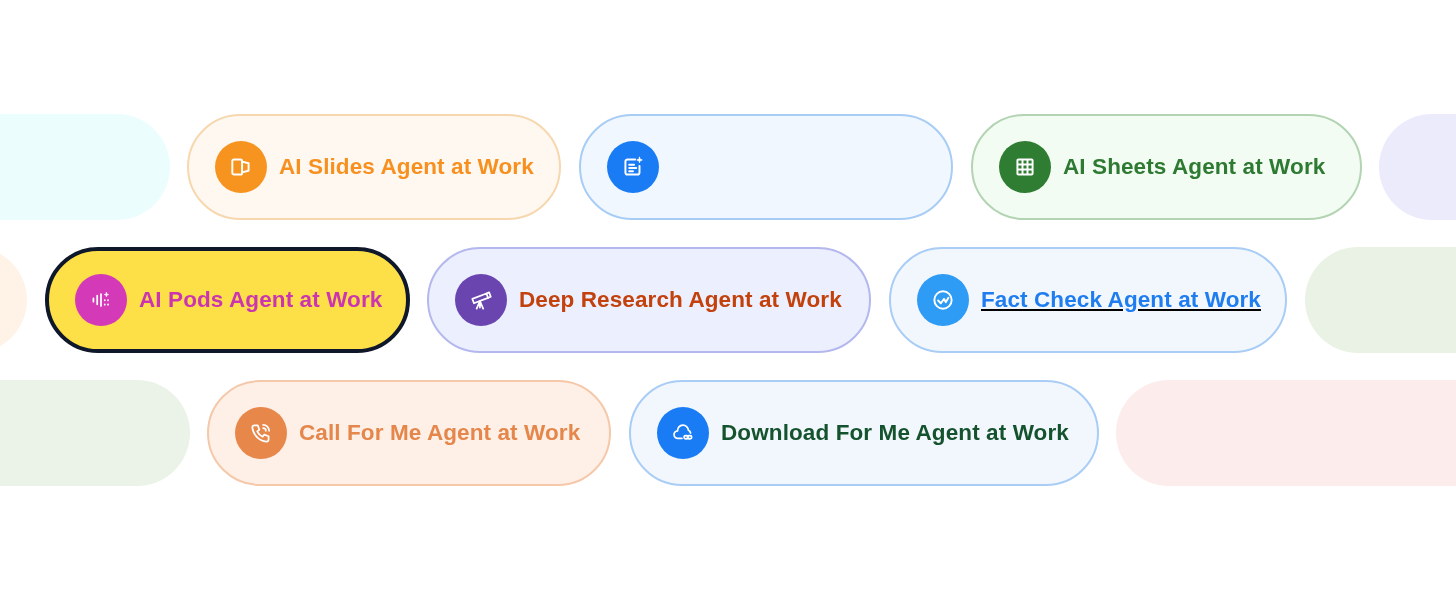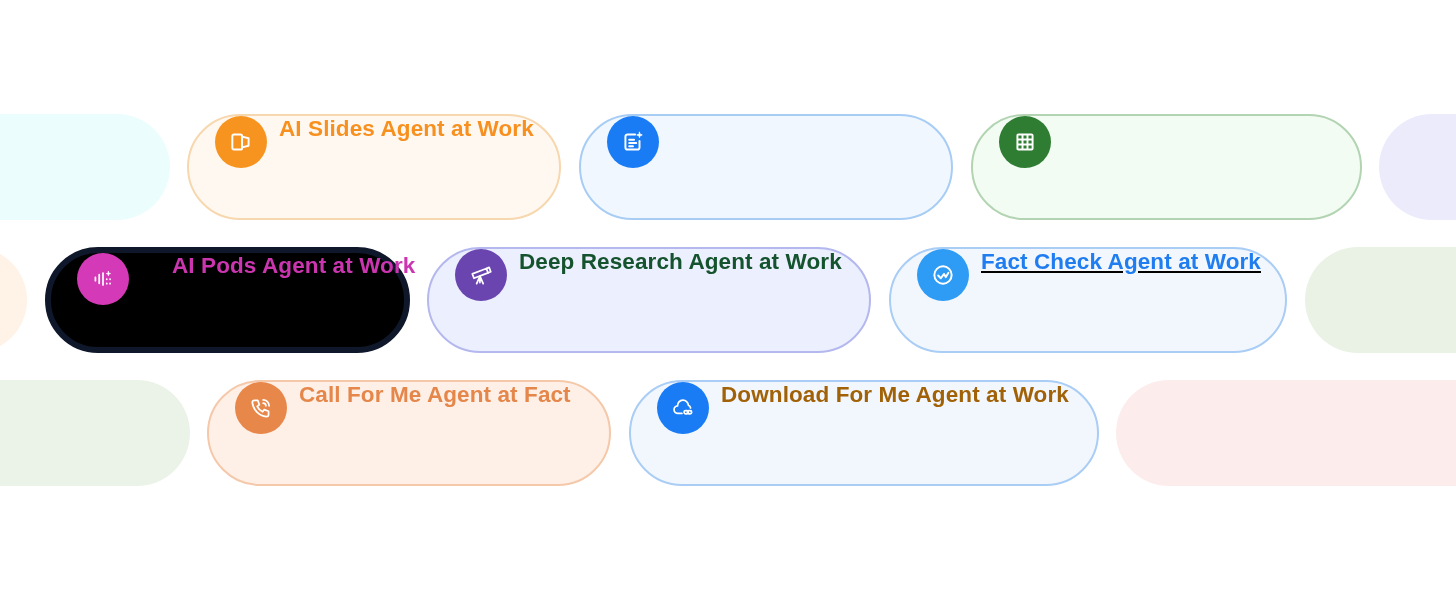--- a/index.html
+++ b/index.html
@@ -1,19 +1,19 @@
 <!DOCTYPE html>
 <html><head>
 <meta charset="utf-8">
 <style>
   html, body { margin:0; padding:0; }
   body { width:1456px; height:600px; background:#ffffff; position:relative; overflow:hidden;
          font-family:"Liberation Sans", sans-serif; }
   .pill { position:absolute; height:106px; border-radius:53px; box-sizing:border-box;
-          display:flex; cursor:pointer; }
+          display:flex; align-items:center; cursor:pointer; }
   .ghost { position:absolute; height:106px; border-radius:53px; }
   .icon { width:52px; height:52px; border-radius:50%; margin-left:26px; flex:0 0 52px;
           display:flex; align-items:center; justify-content:center; }
   .icon svg { width:26px; height:26px; }
   .label { margin-left:12px; font-weight:bold; font-size:22.5px; white-space:nowrap; letter-spacing:0.1px; }
 </style>
 </head>
 <body>
 
 <div class="ghost" style="left:-120px; top:114px; width:290px; background:#ebfdfd;"></div>
@@ -43,67 +43,68 @@
   </div>
 </div>
 
 <div class="pill" style="left:971px; top:114px; width:391px; background:#f2fcf2; border:2px solid #b3d4b3;">
   <div class="icon" style="background:#2e7d32;">
     <svg viewBox="0 0 24 24" fill="none" stroke="#fff" stroke-width="1.8">
       <rect x="5" y="5" width="14" height="14" rx="1"></rect>
       <path d="M9.7 5 V19 M14.3 5 V19 M5 9.7 H19 M5 14.3 H19"></path>
     </svg>
   </div>
+  <span class="label" style="color:#2e7a32;">AI Sheets Agent at Work</span>
 </div>
 
-<div class="pill" style="left:45px; top:247px; width:365px; background:#000000; border:6px solid #0f172a;gap:31px;">
+<div class="pill" style="left:45px; top:247px; width:365px; background:#fde047; border:4px solid #0f172a;">
   <div class="icon" style="background:#d43ab7;">
     <svg viewBox="0 0 24 24" fill="none" stroke="#fff" stroke-width="1.6" stroke-linecap="round">
       <path d="M5 10.5 V13.5 M8.5 8 V16 M12 6.5 V17.5"></path>
       <path d="M17 5 L17.5 6.6 L19 7 L17.5 7.4 L17 9 L16.5 7.4 L15 7 L16.5 6.6 Z" fill="#fff" stroke-width="0.6"></path>
       <path d="M15.5 12 V12.3 M18.5 12 V12.3 M15.5 16 V16.3 M18.5 16 V16.3"></path>
     </svg>
   </div>
   <span class="label" style="color:#cc35b0;">AI Pods Agent at Work</span>
 </div>
 
 <div class="pill" style="left:427px; top:247px; width:444px; background:#eceffd; border:2px solid #b4b8ee;">
   <div class="icon" style="background:#6a45b0;">
     <svg viewBox="0 0 24 24" fill="none" stroke="#fff" stroke-width="1.6" stroke-linecap="round" stroke-linejoin="round">
       <path d="M4 11 L17 6 L18.5 10 L5.5 15 Z"></path>
       <path d="M17 6 L19.5 5 L21 9 L18.5 10"></path>
       <path d="M11 13 L8 20 M11 13 L14 20 M11 13 V19"></path>
     </svg>
   </div>
-  <span class="label" style="color:#14532d;">Deep Research Agent at Work</span>
+  <span class="label" style="color:#c2410c;">Deep Research Agent at Work</span>
 </div>
 
 <div class="pill" style="left:889px; top:247px; width:398px; background:#f2f7fe; border:2px solid #a9cdf5;text-decoration:underline;">
   <div class="icon" style="background:#2e9bf5;">
     <svg viewBox="0 0 24 24" fill="none" stroke="#fff" stroke-width="1.8" stroke-linecap="round" stroke-linejoin="round">
       <circle cx="12" cy="12" r="8"></circle>
       <path d="M7.5 12.5 L10 15 L13 11 L14.5 14 L17 10"></path>
     </svg>
   </div>
   <span class="label" style="color:#1f7df0;">Fact Check Agent at Work</span>
 </div>
 
 <div class="pill" style="left:207px; top:380px; width:404px; background:#fef0e7; border:2px solid #f5c8aa;">
   <div class="icon" style="background:#e8874a;">
     <svg viewBox="0 0 24 24" fill="none" stroke="#fff" stroke-width="1.6" stroke-linecap="round" stroke-linejoin="round">
       <path d="M6 5 L9 5 L10.5 9 L8.5 10.5 A10 10 0 0 0 13.5 15.5 L15 13.5 L19 15 L19 18 A2 2 0 0 1 17 20 A15 15 0 0 1 4 7 A2 2 0 0 1 6 5 Z"></path>
       <path d="M14 4.5 A5.5 5.5 0 0 1 19.5 10"></path>
       <path d="M14 7.5 A2.5 2.5 0 0 1 16.5 10"></path>
     </svg>
   </div>
-  <span class="label" style="color:#e5864a;">Call For Me Agent at Fact</span>
+  <span class="label" style="color:#e5864a;">Call For Me Agent at Work</span>
 </div>
 
 <div class="pill" style="left:629px; top:380px; width:470px; background:#f2f7fe; border:2px solid #a9cdf5;">
   <div class="icon" style="background:#1a7cf5;">
     <svg viewBox="0 0 24 24" fill="none" stroke="#fff" stroke-width="1.6" stroke-linecap="round" stroke-linejoin="round">
       <path d="M11 17 H7.5 A3.5 3.5 0 0 1 7 10 A5 5 0 0 1 17 9.5 A3.5 3.5 0 0 1 19 12"></path>
       <rect x="13" y="14.5" width="4" height="3" rx="1.5"></rect>
       <rect x="16" y="14.5" width="4" height="3" rx="1.5"></rect>
     </svg>
   </div>
-  <span class="label" style="color:#a16207;">Download For Me Agent at Work</span>
+  <span class="label" style="color:#14532d;">Download For Me Agent at Work</span>
 </div>
 
 </body></html>

